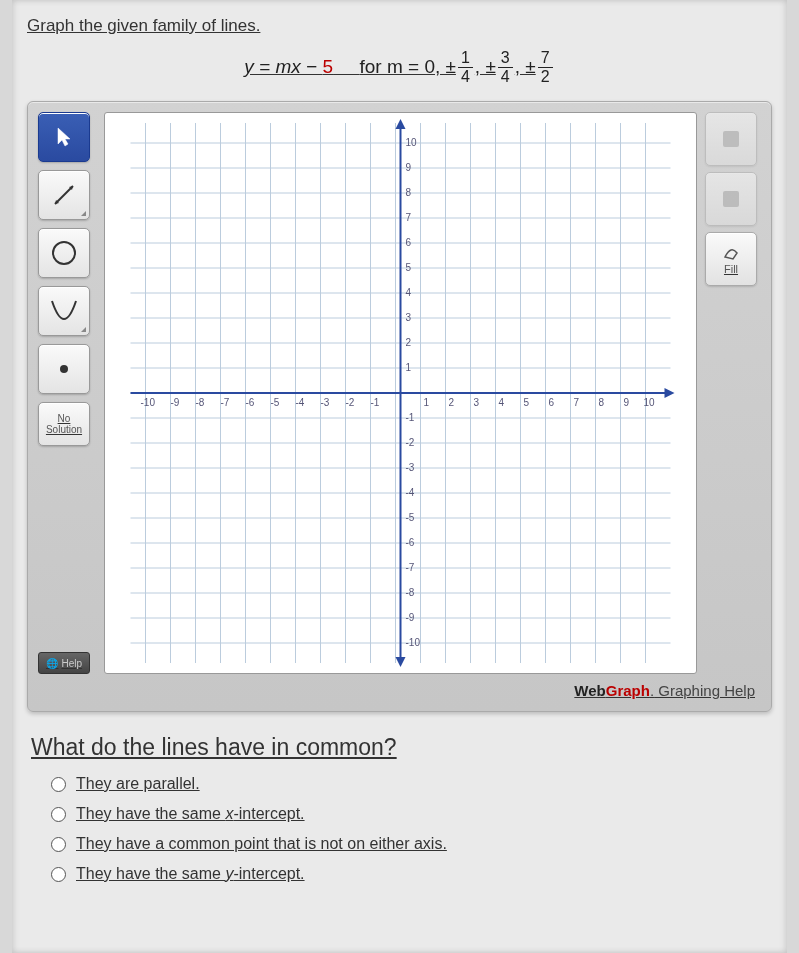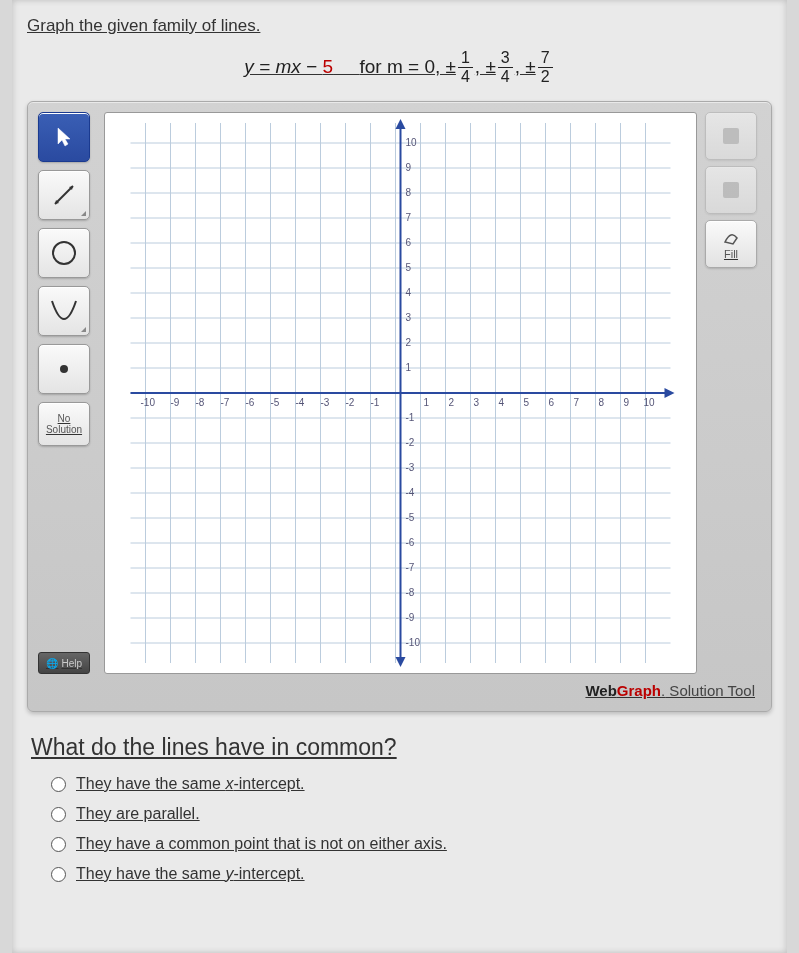--- a/index.html
+++ b/index.html
@@ -107,21 +107,21 @@
   svg.grid { display: block; width: 100%; height: 560px; }
   
   .right-tools {
     width: 56px;
     display: flex;
     flex-direction: column;
     gap: 6px;
     flex-shrink: 0;
   }
   .right-btn {
-    width: 52px; height: 48px;
+    width: 52px; height: 54px;
     background: linear-gradient(#fafafa,#e2e2e2);
     border: 1px solid #aaa;
     border-radius: 5px;
     display:flex; align-items:center; justify-content:center;
     font-size: 12px; color:#555;
     box-shadow: 0 1px 2px rgba(0,0,0,.15), inset 0 1px 0 #fff;
     cursor:pointer;
     flex-direction: column;
   }
   .right-btn.disabled { opacity:.5; }
@@ -332,33 +332,33 @@
         </div>
         <div class="right-btn">
           <svg width="20" height="18">
               <path d="M4 14 Q10 2 16 10 L12 16 Z" fill="none" stroke="#555" stroke-width="1.5"></path>
             </svg>
           <span style="font-size:11px;margin-top:2px">Fill</span>
         </div>
       </div>
     </div>
     <div class="brand">
-      <span class="web">Web</span><span class="assign">Graph</span><span class="dot">.</span><span> Solution Tool</span>
+      <span class="web">Web</span><span class="assign">Graph</span><span class="dot">.</span><span> Graphing Help</span>
     </div>
   </div>
 
   <div class="question">What do the lines have in common?</div>
   <div class="options">
     <div class="option">
       <span class="radio"></span>
-      <span>They have the same <em>x</em>-intercept.</span>
+      <span>They are parallel.</span>
     </div>
     <div class="option">
       <span class="radio"></span>
-      <span>They are parallel.</span>
+      <span>They have the same <em>x</em>-intercept.</span>
     </div>
     <div class="option">
       <span class="radio"></span>
       <span>They have a common point that is not on either axis.</span>
     </div>
     <div class="option">
       <span class="radio"></span>
       <span>They have the same <em>y</em>-intercept.</span>
     </div>
   </div>

